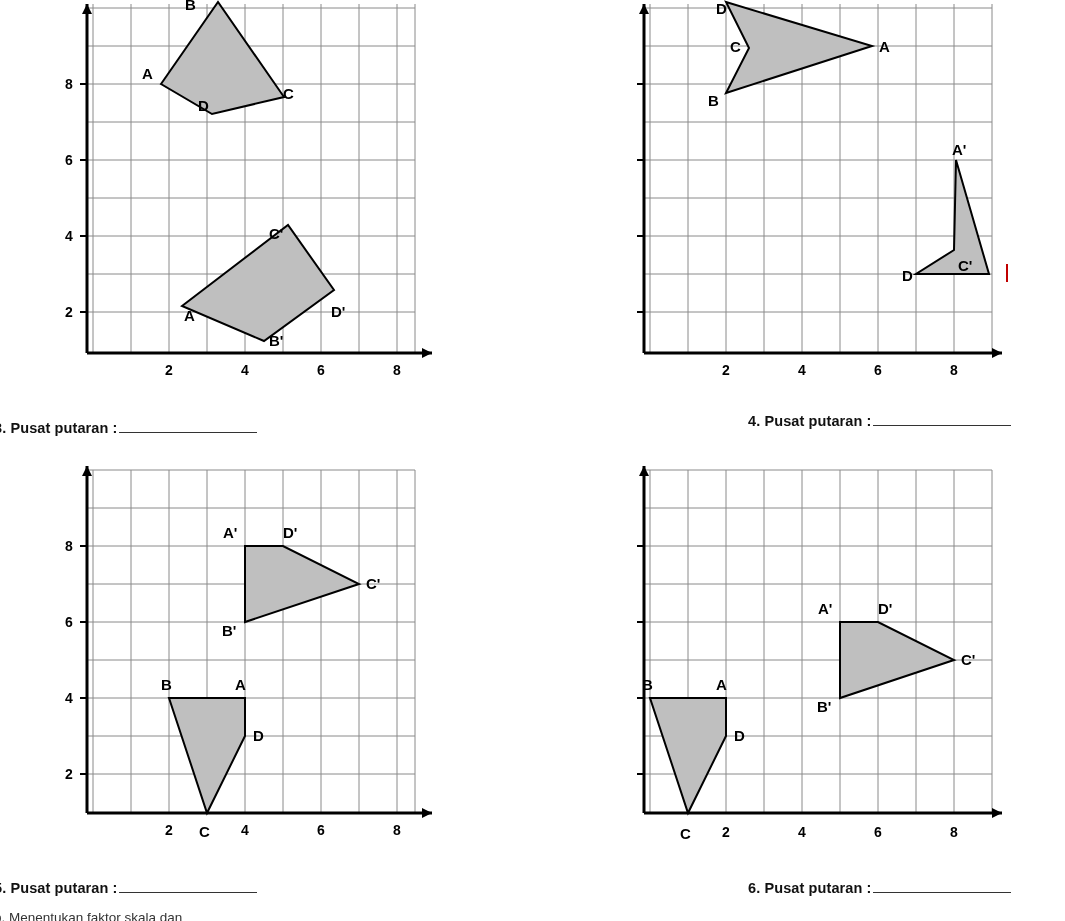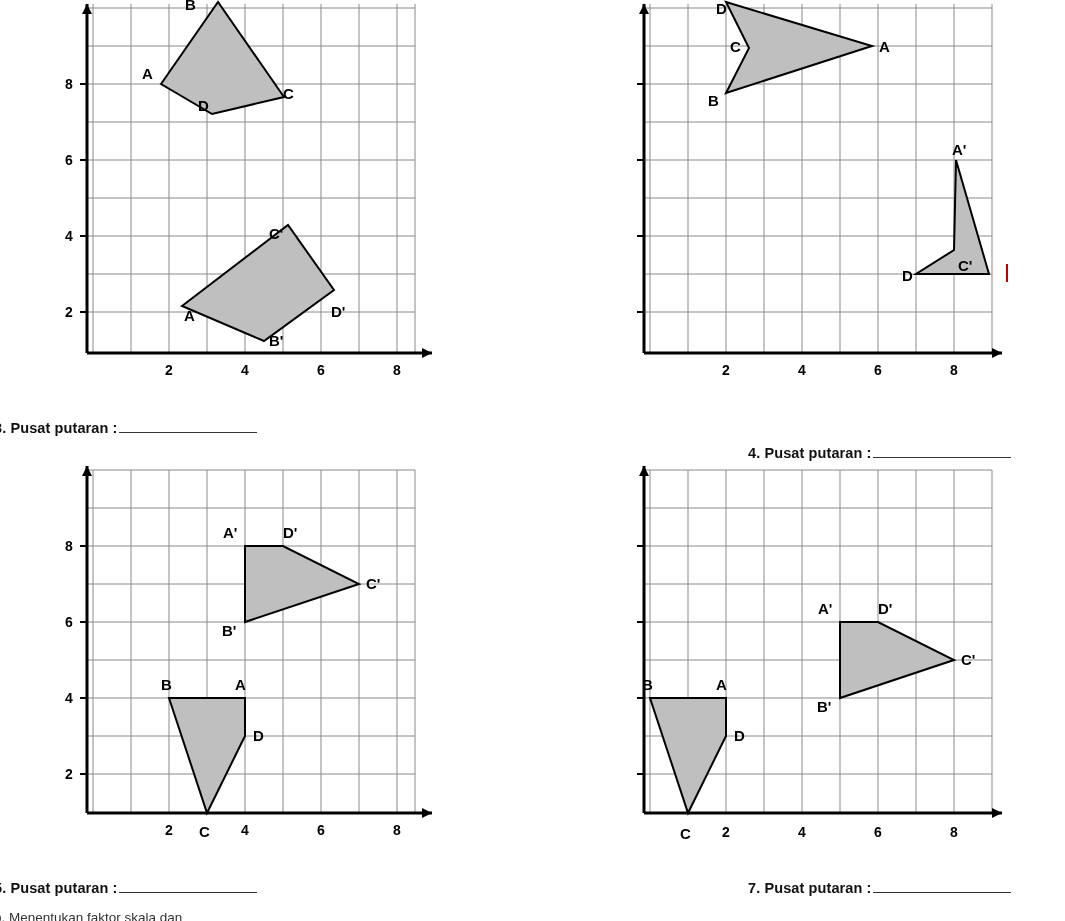--- a/index.html
+++ b/index.html
@@ -213,21 +213,21 @@
       <g>
         <line class="redmark" x1="375" y1="268" x2="375" y2="286"></line>
       </g>
     </svg>
   </div>
 
   <div class="prompt" style="left:-6px; top:419px;">
     <span>3. Pusat putaran :</span><span class="blank"></span>
   </div>
 
-  <div class="prompt" style="left:748px; top:412px;margin-top:32px;">
+  <div class="prompt" style="left:748px; top:412px;">
     <span>4. Pusat putaran :</span><span class="blank"></span>
   </div>
 
   <div class="grid-cell" style="left:-8px; top:456px;">
     <svg class="grid-svg" width="470" height="392" viewBox="0 0 470 392">
       <g>
         <line class="gridline" x1="101" y1="14" x2="101" y2="357"></line>
         <line class="gridline" x1="139" y1="14" x2="139" y2="357"></line>
         <line class="gridline" x1="177" y1="14" x2="177" y2="357"></line>
         <line class="gridline" x1="215" y1="14" x2="215" y2="357"></line>
@@ -342,18 +342,18 @@
         <text class="vlabel" x="185" y="256">B'</text>
       </g>
     </svg>
   </div>
 
   <div class="prompt" style="left:-6px; top:879px;">
     <span>5. Pusat putaran :</span><span class="blank"></span>
   </div>
 
   <div class="prompt" style="left:748px; top:879px;">
-    <span>7. Pusat putaran :</span><span class="blank"></span>
+    <span>6. Pusat putaran :</span><span class="blank"></span>
   </div>
 
   <div class="footnote" style="left:-6px; top:910px;">b. Menentukan faktor skala dan</div>
 
 </div>
 
 </body></html>

